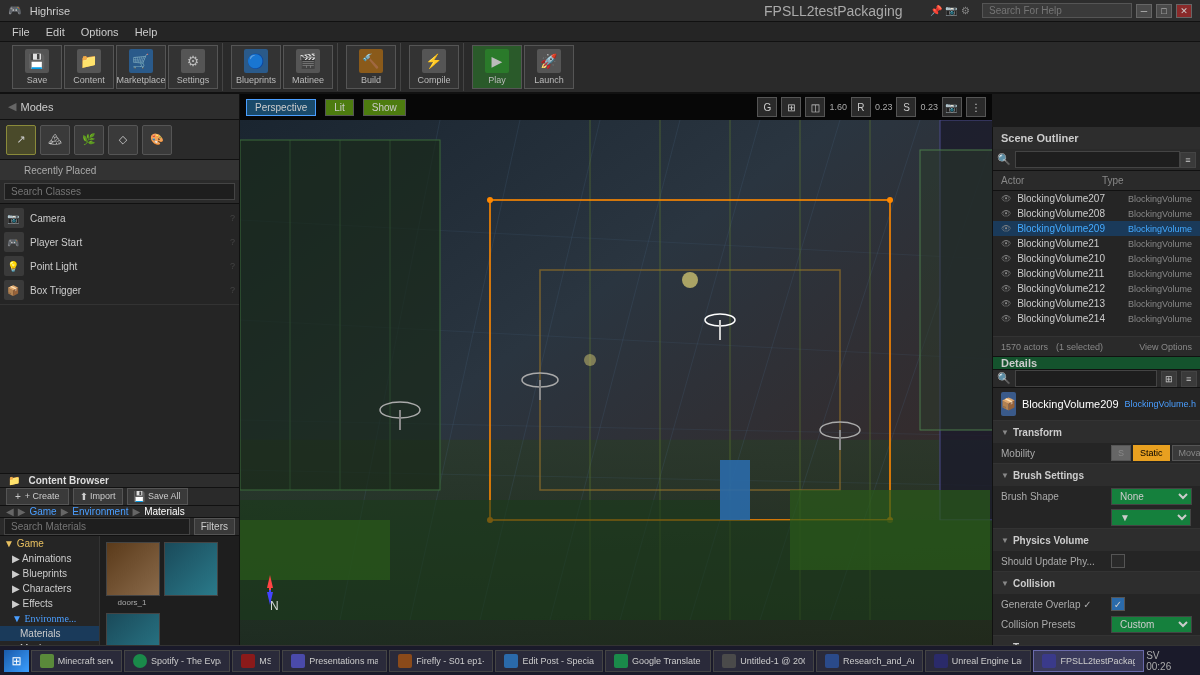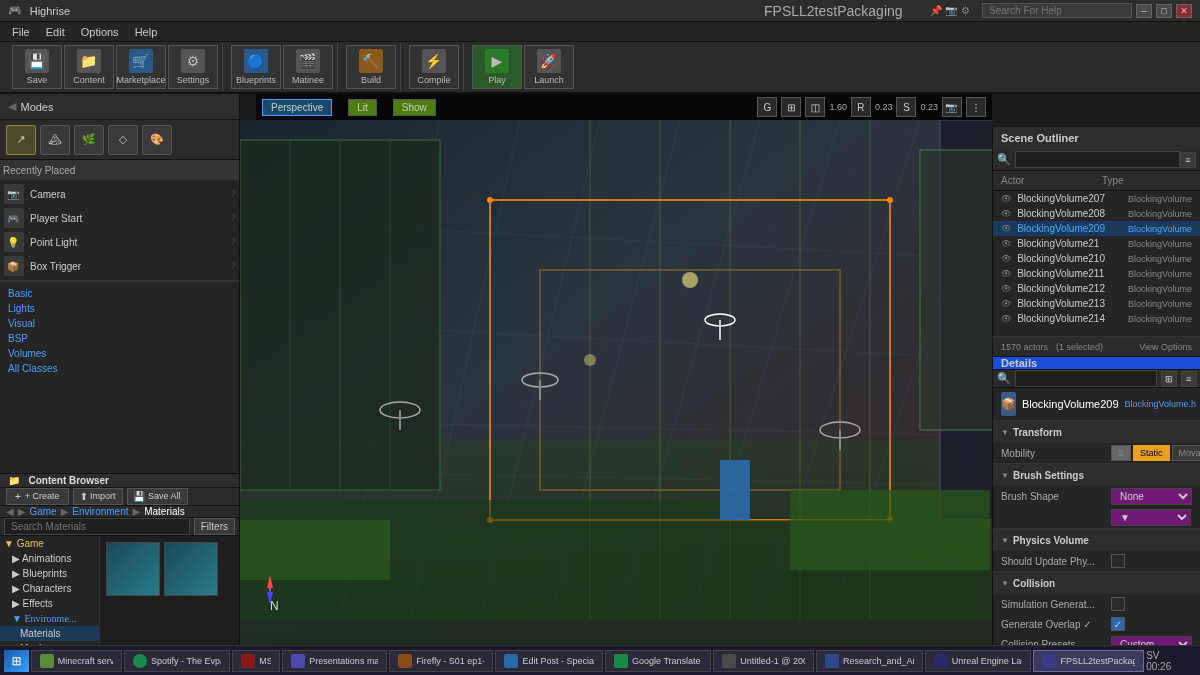--- a/index.html
+++ b/index.html
@@ -64,21 +64,21 @@
     .asset-name { font-size: 8px; color: #aaa; word-break: break-all; margin-top: 2px; }
 
     #cb-statusbar { height: 20px; background: #2a2a2a; display: flex; align-items: center; padding: 0 8px; font-size: 9px; color: #888; border-top: 1px solid #333; justify-content: space-between; }
 
     
     #left-upper { height: 380px; border-bottom: 1px solid #111; overflow: hidden; }
     #left-lower { flex: 1; overflow: hidden; display: flex; flex-direction: column; }
 
     
     #viewport { flex: 1; background: #1a1a1a; position: relative; overflow: hidden; }
-    #viewport-toolbar { height: 26px; background: rgba(0,0,0,0.7); display: flex; align-items: center; gap: 16px; padding: 0 6px; position: absolute; top: 0; left: 16px; right: 0; z-index: 10; }
+    #viewport-toolbar { height: 26px; background: rgba(0,0,0,0.7); display: flex; align-items: center; gap: 9px; padding: 0 6px; position: absolute; top: 0; left: 0; right: 0; z-index: 10; }
     .vp-btn { background: #4d7c0f; border: 1px solid #555; color: #ccc; padding: 2px 8px; font-size: 10px; cursor: pointer; }
     .vp-btn.active { background: #1a4a6a; border-color: #4a9eff; }
     .vp-right { margin-left: auto; display: flex; align-items: center; gap: 4px; }
     .vp-icon-btn { width: 20px; height: 20px; background: #2a2a2a; border: 1px solid #555; display: flex; align-items: center; justify-content: center; font-size: 10px; cursor: pointer; }
 
     #viewport-statusbar { height: 22px; background: rgba(0,0,0,0.8); display: flex; align-items: center; justify-content: space-between; padding: 0 8px; position: absolute; bottom: 0; left: 0; right: 0; font-size: 10px; color: #aaa; }
 
     
     #right-panel { width: 208px; background: #252525; border-left: 1px solid #111; display: flex; flex-direction: column; flex-shrink: 0; margin-top: 33px; }
     #scene-outliner { height: 230px; border-bottom: 1px solid #111; display: flex; flex-direction: column; }
@@ -87,34 +87,34 @@
     #scene-list { flex: 1; overflow-y: auto; }
     .scene-item { display: flex; align-items: center; justify-content: space-between; padding: 2px 8px; font-size: 10px; cursor: pointer; }
     .scene-item.selected { background: #1a3a5a; color: #4af; }
     .scene-item-left { display: flex; align-items: center; gap: 4px; }
     .eye-icon { color: #888; font-size: 8px; margin-right: 2px; }
     .scene-item-type { color: #888; font-size: 9px; }
     #scene-outliner-footer { height: 20px; background: #2a2a2a; display: flex; align-items: center; padding: 0 8px; font-size: 9px; color: #888; border-top: 1px solid #333; gap: 8px; }
 
     
     #details-panel { flex: 1; overflow-y: auto; display: flex; flex-direction: column; }
-    #details-header { height: 22px; background: #1d4ed8; display: flex; align-items: flex-end; padding: 0 8px; font-size: 11px; font-weight: bold; border-bottom: 1px solid #111; }
+    #details-header { height: 22px; background: #14532d; display: flex; align-items: flex-end; padding: 0 8px; font-size: 11px; font-weight: bold; border-bottom: 1px solid #111; }
     #details-search { height: 24px; background: #2a2a2a; display: flex; align-items: center; padding: 0 4px; border-bottom: 1px solid #111; gap: 4px; }
     #details-search input { background: #1e1e1e; border: 1px solid #444; color: #ccc; padding: 2px 6px; font-size: 10px; flex: 1; }
     #details-actor { display: flex; align-items: center; gap: 6px; padding: 4px 8px; border-bottom: 1px solid #333; }
     #details-actor-icon { width: 24px; height: 24px; background: #3a5a8a; border-radius: 2px; display: flex; align-items: center; justify-content: center; font-size: 12px; }
     #details-actor-name { font-size: 11px; color: #fff; }
     #details-actor-link { font-size: 9px; color: #4a9eff; cursor: pointer; margin-left: auto; }
 
     .detail-section { border-bottom: 1px solid #333; }
     .detail-section-header { height: 22px; background: #2d2d2d; display: flex; align-items: center; padding: 0 8px; font-size: 10px; font-weight: bold; cursor: pointer; gap: 4px; }
     .detail-section-header .arrow { color: #888; font-size: 8px; }
     .detail-row { display: flex; align-items: center; padding: 2px 8px; font-size: 10px; min-height: 20px; }
     .detail-label { width: 110px; color: #aaa; flex-shrink: 0; }
-    .detail-select { background: #701a75; border: 1px solid #444; color: #ccc; padding: 1px 4px; font-size: 10px; width: 100%; }
+    .detail-select { background: #15803d; border: 1px solid #444; color: #ccc; padding: 1px 4px; font-size: 10px; width: 100%; }
     .mobility-btn { background: #3a3a3a; border: 1px solid #555; color: #888; padding: 2px 6px; font-size: 9px; cursor: pointer; }
     .mobility-btn.active { background: #e8a020; border-color: #e8a020; color: #000; }
     .checkbox-area { width: 14px; height: 14px; border: 1px solid #555; background: #2a2a2a; display: inline-flex; align-items: center; justify-content: center; }
     .checkbox-checked { background: #2a6aaa; }
     .tags-row { display: flex; align-items: center; gap: 4px; }
     .tag-btn { width: 16px; height: 16px; background: #3a3a3a; border: 1px solid #555; display: flex; align-items: center; justify-content: center; font-size: 10px; cursor: pointer; }
 
     
     #taskbar { height: 30px; background: #1a1a2a; border-top: 1px solid #333; display: flex; align-items: center; padding: 0 4px; gap: 2px; position: absolute; bottom: 0; left: 0; right: 0; }
     .taskbar-btn { background: #2a2a3a; border: 1px solid #444; color: #ccc; padding: 2px 8px; font-size: 9px; cursor: pointer; height: 22px; display: flex; align-items: center; gap: 4px; max-width: 130px; overflow: hidden; }
@@ -245,21 +245,24 @@
       </div>
 
       <div id="modes-icons">
         <div class="mode-icon" style="background:#4a4a2a;border-color:#8a8a3a;">↗</div>
         <div class="mode-icon">🏔</div>
         <div class="mode-icon">🌿</div>
         <div class="mode-icon">◇</div>
         <div class="mode-icon">🎨</div>
       </div>
 
-      <div id="placement-header" style="font-size:10px;color:#aaa;padding:0 3px;">Recently Placed</div>
+      <div id="placement-header" style="font-size:10px;color:#aaa;padding:0 24px;">Recently Placed</div>
+      <div id="search-classes">
+        <input type="text" style="background: rgb(30, 30, 30); border: 1px solid rgb(68, 68, 68); color: rgb(204, 204, 204); padding: 2px 6px; font-size: 10px; width: 100%;" placeholder="Search Classes">
+      </div>
 
       <div id="recently-placed" style="padding:2px 0;">
         <div class="placed-item">
           <div class="placed-icon">📷</div>
           <span>Camera</span>
           <span style="margin-left:auto;color:#444;font-size:9px;">?</span>
         </div>
         <div class="placed-item">
           <div class="placed-icon">🎮</div>
           <span>Player Start</span>
@@ -270,28 +273,20 @@
           <span>Point Light</span>
           <span style="margin-left:auto;color:#444;font-size:9px;">?</span>
         </div>
         <div class="placed-item">
           <div class="placed-icon">📦</div>
           <span>Box Trigger</span>
           <span style="margin-left:auto;color:#444;font-size:9px;">?</span>
         </div>
       </div>
 
-      <div id="basic-section" style="padding:4px 8px;border-top:1px solid #333;">
-        <div class="category-label">Basic</div>
-        <div class="category-label">Lights</div>
-        <div class="category-label">Visual</div>
-        <div class="category-label">BSP</div>
-        <div class="category-label">Volumes</div>
-        <div class="category-label">All Classes</div>
-      </div>
     </div>
 
     <div id="left-lower">
       <div id="cb-header">
         <span style="font-size:10px;font-weight:bold;color:#ddd;">📁</span>
         <span style="font-size:10px;font-weight:bold;color:#ddd;">Content Browser</span>
       </div>
       <div id="cb-toolbar">
         <button id="cb-toolbar-btn" class="cb-filter-btn">
           <span>+</span>
@@ -328,20 +323,24 @@
           <div class="tree-item tree-indent">▶ Characters</div>
           <div class="tree-item tree-indent">▶ Effects</div>
           <div class="tree-item tree-indent active" style="color:#4a9eff;font-family:Liberation Serif, serif;">▼ Environme...</div>
           <div class="tree-item tree-indent selected" style="padding-left:20px;background:#1a3a5a;">Materials</div>
           <div class="tree-item tree-indent" style="padding-left:20px;">Meshes</div>
           <div class="tree-item tree-indent" style="padding-left:20px;">PhysicalMa...</div>
 
         </div>
 
         <div id="cb-grid">
+          <div class="asset-item">
+            <div class="asset-thumb thumb-brown"></div>
+            <div class="asset-name">doors_1</div>
+          </div>
           <div class="asset-item">
             <div class="asset-thumb thumb-teal"></div>
 
           </div>
           <div class="asset-item">
             <div class="asset-thumb thumb-teal"></div>
 
           </div>
 
         </div>
@@ -627,24 +626,20 @@
           <div class="checkbox-area"></div>
         </div>
       </div>
 
       <div class="detail-section">
         <div class="detail-section-header">
           <span class="arrow">▼</span>
           <span>Collision</span>
         </div>
         <div class="detail-row">
-          <span class="detail-label">Simulation Generat...</span>
-          <div class="checkbox-area"></div>
-        </div>
-        <div class="detail-row">
           <span class="detail-label">Generate Overlap ✓</span>
           <div class="checkbox-area checkbox-checked">✓</div>
         </div>
         <div class="detail-row">
           <span class="detail-label">Collision Presets</span>
           <select class="detail-select">
             <option>Custom</option>
           </select>
         </div>
       </div>

